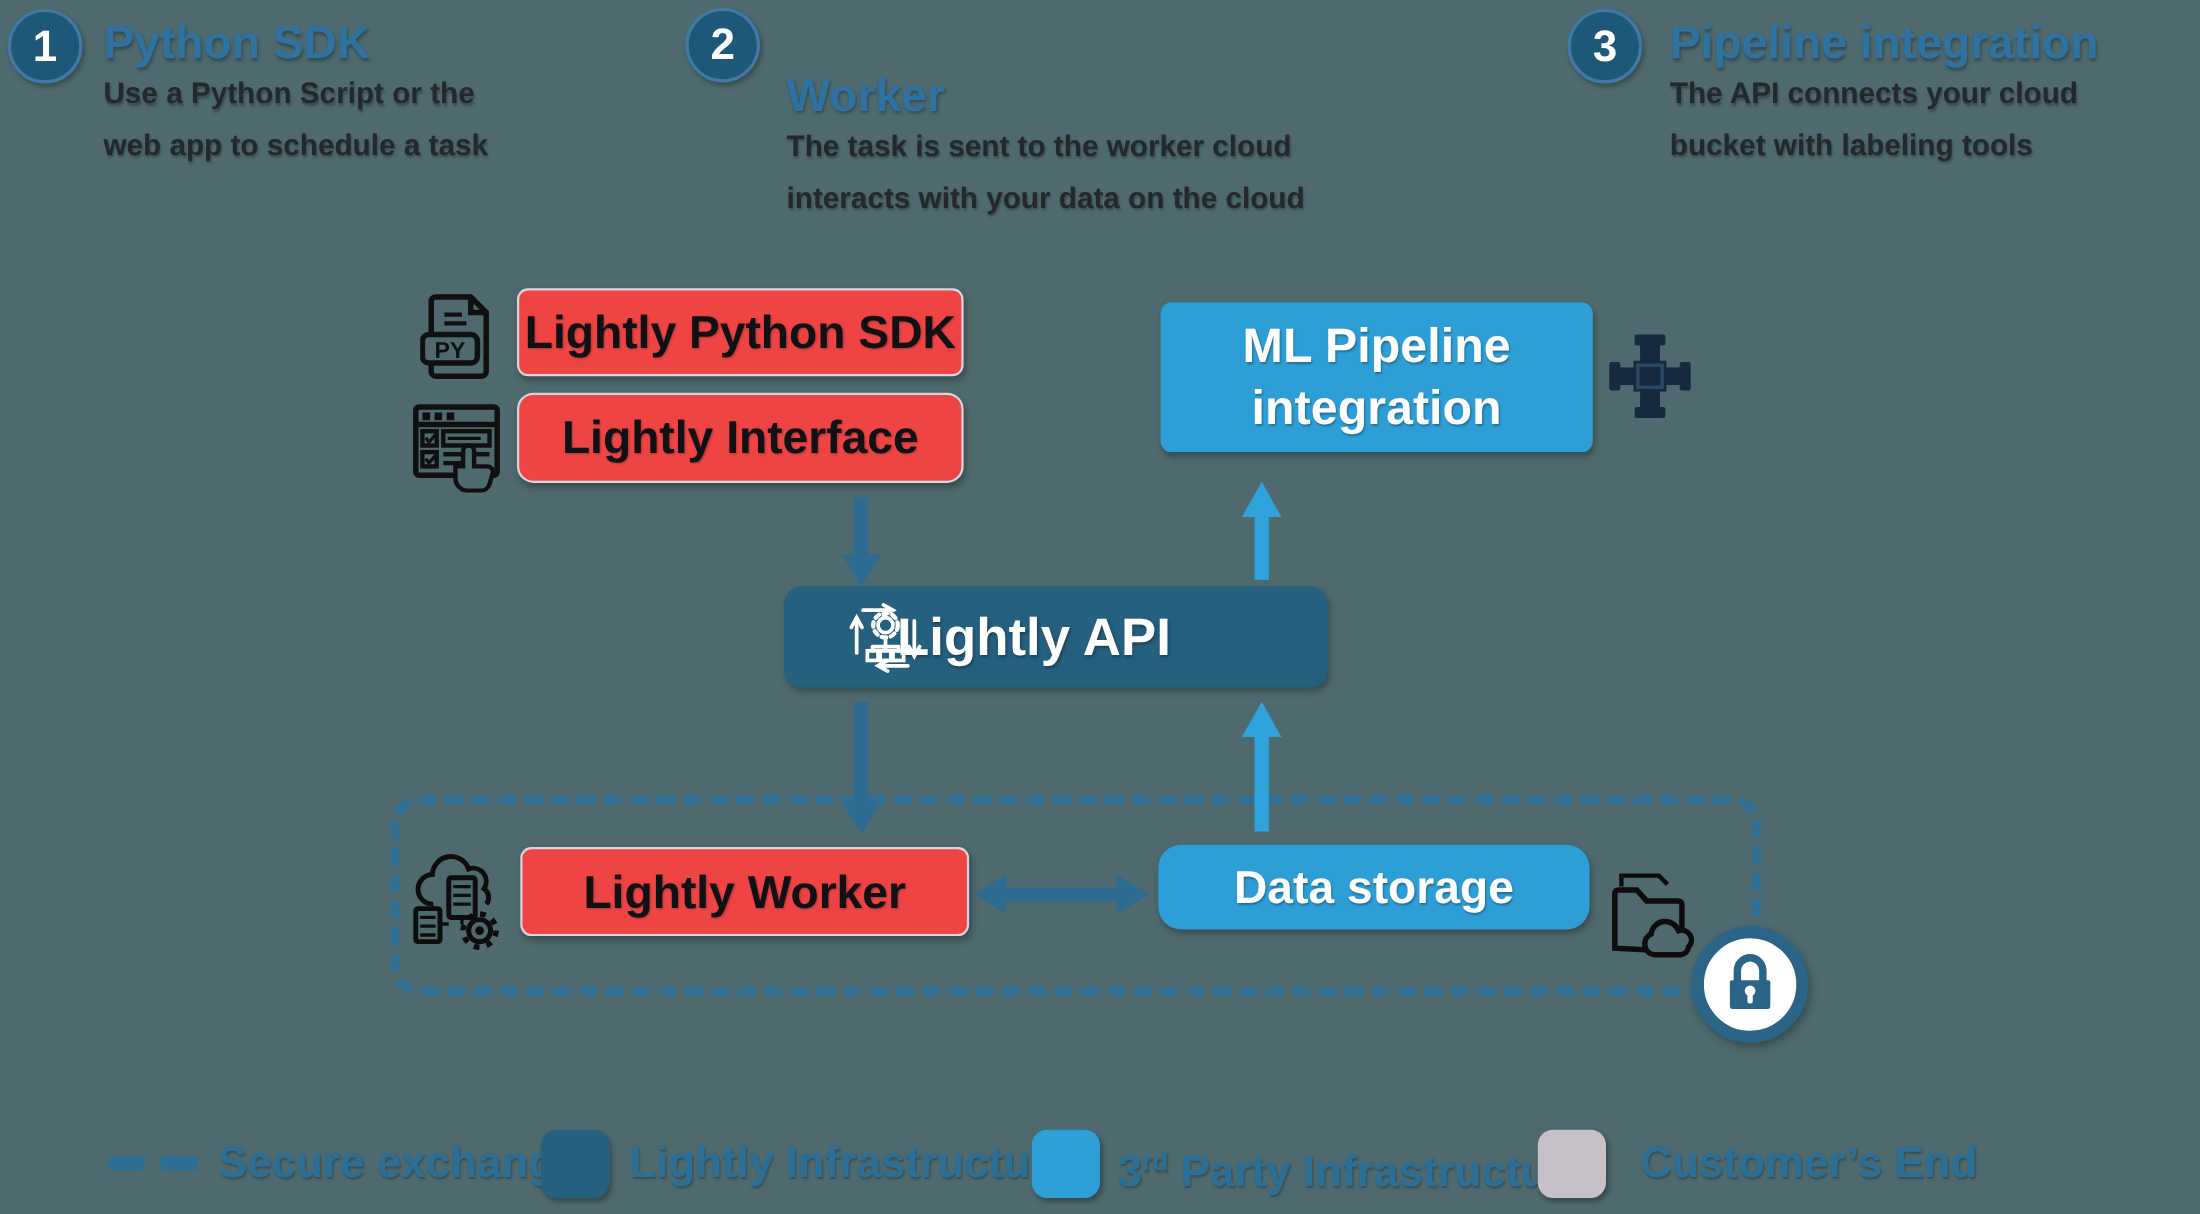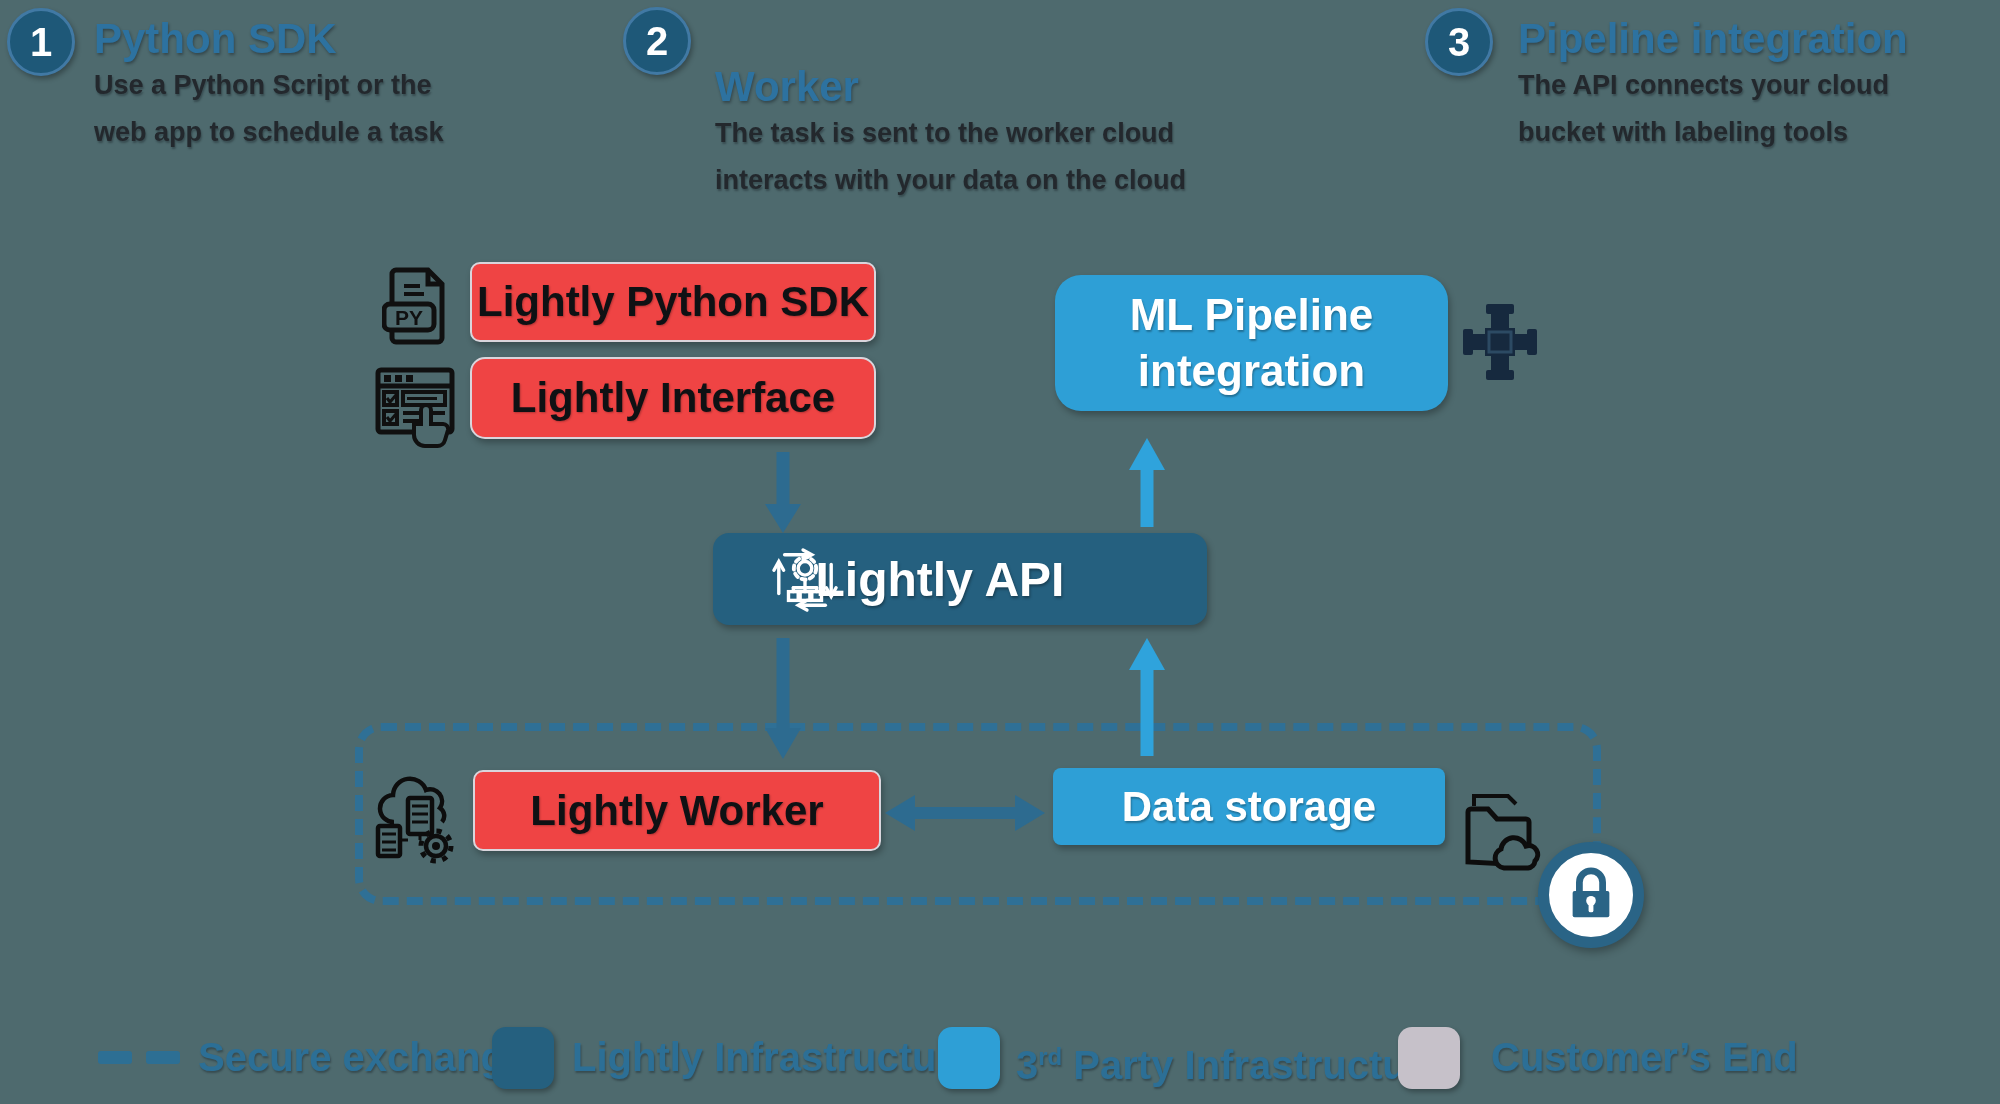--- a/index.html
+++ b/index.html
@@ -15,23 +15,23 @@
   .step-title{font-size:42px;font-weight:700;color:#2d72a0;line-height:46px;white-space:nowrap;
     text-shadow:1px 2px 3px rgba(15,20,25,.4);}
   .step-desc{font-size:27px;font-weight:700;color:#23282d;line-height:47px;white-space:nowrap;
     text-shadow:1px 2px 2px rgba(15,20,25,.35);}
 
   
   .node{position:absolute;display:flex;align-items:center;justify-content:center;
     font-weight:700;box-shadow:2px 4px 6px rgba(0,0,0,.28);}
   .node-gray{background:#ef4444;border:2px solid #d9d5dc;border-radius:10px;
     color:#0f1114;font-size:42px;text-shadow:1px 1px 2px rgba(0,0,0,.25);}
-  .node-blue{background:#2e9fd6;border-radius:8px;color:#fff;font-size:42px;
+  .node-blue{background:#2e9fd6;border-radius:21px;color:#fff;font-size:42px;
     text-shadow:1px 2px 2px rgba(0,0,0,.3);}
-  .node-ml{background:#2e9fd6;border-radius:26px;color:#fff;font-size:44px;line-height:1.28;
+  .node-ml{background:#2e9fd6;border-radius:10px;color:#fff;font-size:44px;line-height:1.28;
     text-align:center;text-shadow:1px 2px 2px rgba(0,0,0,.3);}
   .node-api{background:#25607f;border-radius:16px;color:#fff;font-size:48px;
     text-shadow:1px 2px 3px rgba(0,0,0,.35);}
   .node-api .api-label{flex:1;text-align:center;padding-right:40px;}
 
   .dashed-zone{position:absolute;left:355px;top:723px;width:1230px;height:166px;
     border:8px dashed #2f7096;border-radius:26px;}
 
   .lock-badge{position:absolute;left:1538px;top:842px;width:106px;height:106px;border-radius:50%;
     background:#ffffff;border:11px solid #2a6486;box-sizing:border-box;

